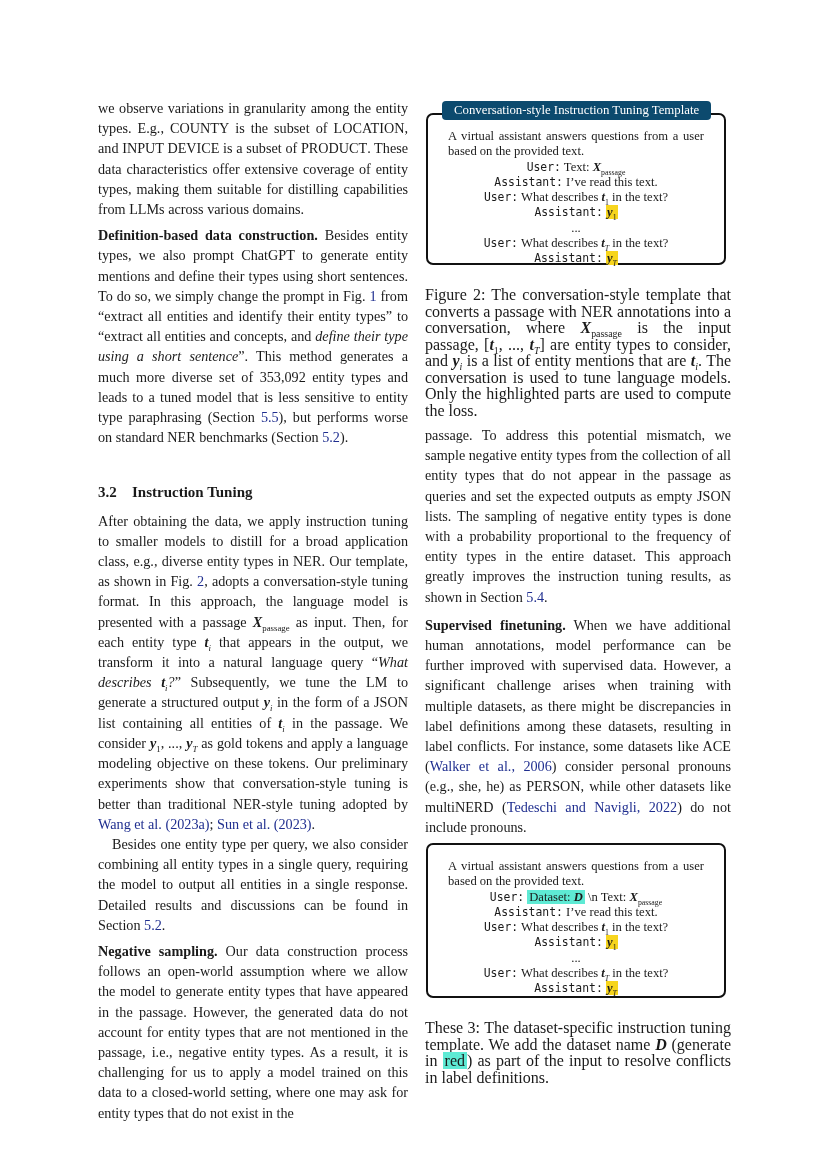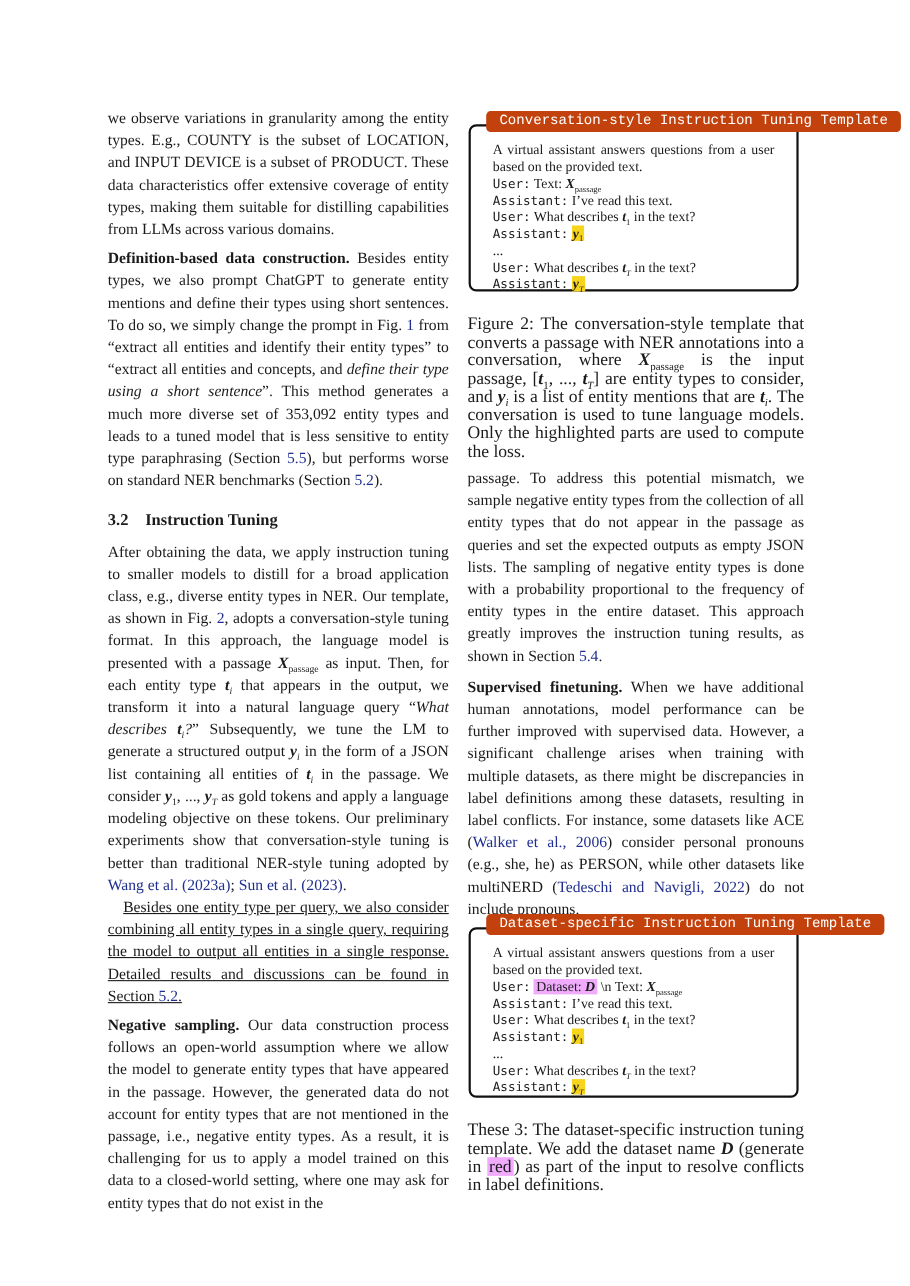--- a/index.html
+++ b/index.html
@@ -3,40 +3,40 @@
 <meta charset="utf-8">
 <style>
   html, body { margin: 0; padding: 0; background: #ffffff; }
   body { width: 827px; height: 1169px; position: relative; overflow: hidden;
          font-family: "Liberation Serif", "DejaVu Serif", serif; color: #1a1a1a; }
   .col { position: absolute; font-size: 14.2px; line-height: 20.2px; text-align: justify; }
   .col-left { left: 98px; top: 98px; width: 310px; }
   .col-right { left: 425px; width: 306px; }
   p { margin: 0; }
   .para + .para { margin-top: 6px; }
-  .indent { text-indent: 14px; text-decoration: underline; }
+  .indent { text-indent: 14px; }
   .sc-up { font-variant: small-caps; }
   .link { color: #1f2e8f; }
   .b { font-weight: bold; }
   .i { font-style: italic; }
   .math { font-style: italic; font-weight: bold; }
   .mi { font-style: italic; }
   sub { font-size: 0.62em; line-height: 0; }
-  .section-head { font-weight: bold; font-size: 15px; margin-top: 16px; margin-bottom: 8px; }
+  .section-head { font-weight: bold; font-size: 15px; margin-top: 35px; margin-bottom: 8px; }
   .section-head .num { display: inline-block; width: 34px; }
 
   .figbox { position: absolute; left: 426px; width: 300px; border: 2px solid #111; border-radius: 7px;
             box-sizing: border-box; padding: 14px 20px 10px 20px; font-size: 12.6px; line-height: 15.3px; }
-  .figbox .tab { position: absolute; top: -14px; left: 14px; background: #c2410c; color: #fff; border-radius: 4px;
-                 padding: 1px 12px 2px 12px; font-size: 12.8px; line-height: 16px; white-space: nowrap; font-family: Liberation Mono, monospace; }
-  .figbox .line { white-space: nowrap; }
+  .figbox .tab { position: absolute; top: -14px; left: 14px; background: #0c4a6e; color: #fff; border-radius: 4px;
+                 padding: 1px 12px 2px 12px; font-size: 12.8px; line-height: 16px; white-space: nowrap; }
+  .figbox .line { white-space: nowrap; text-align: center; }
   .figbox .intro { text-align: justify; white-space: normal; font-family: Liberation Serif, serif; }
   .mono { font-family: "DejaVu Sans Mono", "Liberation Mono", monospace; font-size: 11.4px; }
   .hl-y { background: #f7d51d; padding: 0 1px; }
-  .hl-r { background: #f0abfc; padding: 0 2px; }
+  .hl-r { background: #5eead4; padding: 0 2px; }
   .caption { position: absolute; left: 425px; width: 306px; font-size: 16px; line-height: 16.5px; text-align: justify; }
 </style>
 </head>
 <body>
 
 <div class="col col-left">
   <p class="para"><span>we observe variations in granularity among the entity types. E.g., </span><span class="sc-up">COUNTY</span><span> is the subset of </span><span class="sc-up">LOCATION</span><span>, and </span><span class="sc-up">INPUT DEVICE</span><span> is a subset of </span><span class="sc-up">PRODUCT</span><span>. These data characteristics offer extensive coverage of entity types, making them suitable for distilling capabilities from LLMs across various domains.</span></p>
 
   <p class="para"><span class="b">Definition-based data construction.</span><span> Besides entity types, we also prompt ChatGPT to generate entity mentions and define their types using short sentences. To do so, we simply change the prompt in Fig. </span><a class="link">1</a><span> from “extract all entities and identify their entity types” to “extract all entities and concepts, and </span><span class="i">define their type using a short sentence</span><span>”. This method generates a much more diverse set of 353,092 entity types and leads to a tuned model that is less sensitive to entity type paraphrasing (Section </span><a class="link">5.5</a><span>), but performs worse on standard NER benchmarks (Section </span><a class="link">5.2</a><span>).</span></p>
 
@@ -62,21 +62,20 @@
 </div>
 
 <div class="caption" style="top:287px;"><span>Figure 2:</span><span> The conversation-style template that converts a passage with NER annotations into a conversation, where </span><span class="math">X</span><sub>passage</sub><span> is the input passage, [</span><span class="math">t</span><sub>1</sub><span>, ..., </span><span class="math">t</span><sub class="mi">T</sub><span>] are entity types to consider, and </span><span class="math">y</span><sub class="mi">i</sub><span> is a list of entity mentions that are </span><span class="math">t</span><sub class="mi">i</sub><span>. The conversation is used to tune language models. Only the highlighted parts are used to compute the loss.</span></div>
 
 <div class="col col-right" style="top:425px;font-family:Liberation Serif, serif;">
   <p class="para"><span>passage. To address this potential mismatch, we sample negative entity types from the collection of all entity types that do not appear in the passage as queries and set the expected outputs as empty JSON lists. The sampling of negative entity types is done with a probability proportional to the frequency of entity types in the entire dataset. This approach greatly improves the instruction tuning results, as shown in Section </span><a class="link">5.4</a><span>.</span></p>
   <p class="para" style="margin-top:8px"><span class="b">Supervised finetuning.</span><span> When we have additional human annotations, model performance can be further improved with supervised data. However, a significant challenge arises when training with multiple datasets, as there might be discrepancies in label definitions among these datasets, resulting in label conflicts. For instance, some datasets like ACE (</span><a class="link">Walker et al., 2006</a><span>) consider personal pronouns (e.g., she, he) as </span><span class="sc-up">PERSON</span><span>, while other datasets like multiNERD (</span><a class="link">Tedeschi and Navigli, 2022</a><span>) do not include pronouns.</span></p>
 </div>
 
 <div class="figbox" style="top:843px; height:155px;">
-  <div class="tab">Dataset-specific Instruction Tuning Template</div>
   <div class="line intro">A virtual assistant answers questions from a user based on the provided text.</div>
   <div class="line"><span class="mono">User:</span> <span class="hl-r"><span>Dataset: </span><span class="math">D</span></span><span> \n Text: </span><span class="math">X</span><sub>passage</sub></div>
   <div class="line"><span class="mono">Assistant:</span><span> I’ve read this text.</span></div>
   <div class="line"><span class="mono">User:</span><span> What describes </span><span class="math">t</span><sub>1</sub><span> in the text?</span></div>
   <div class="line"><span class="mono">Assistant:</span> <span class="hl-y"><span class="math">y</span><sub>1</sub></span></div>
   <div class="line">...</div>
   <div class="line"><span class="mono">User:</span><span> What describes </span><span class="math">t</span><sub class="mi">T</sub><span> in the text?</span></div>
   <div class="line"><span class="mono">Assistant:</span> <span class="hl-y"><span class="math">y</span><sub class="mi">T</sub></span></div>
 </div>
 

